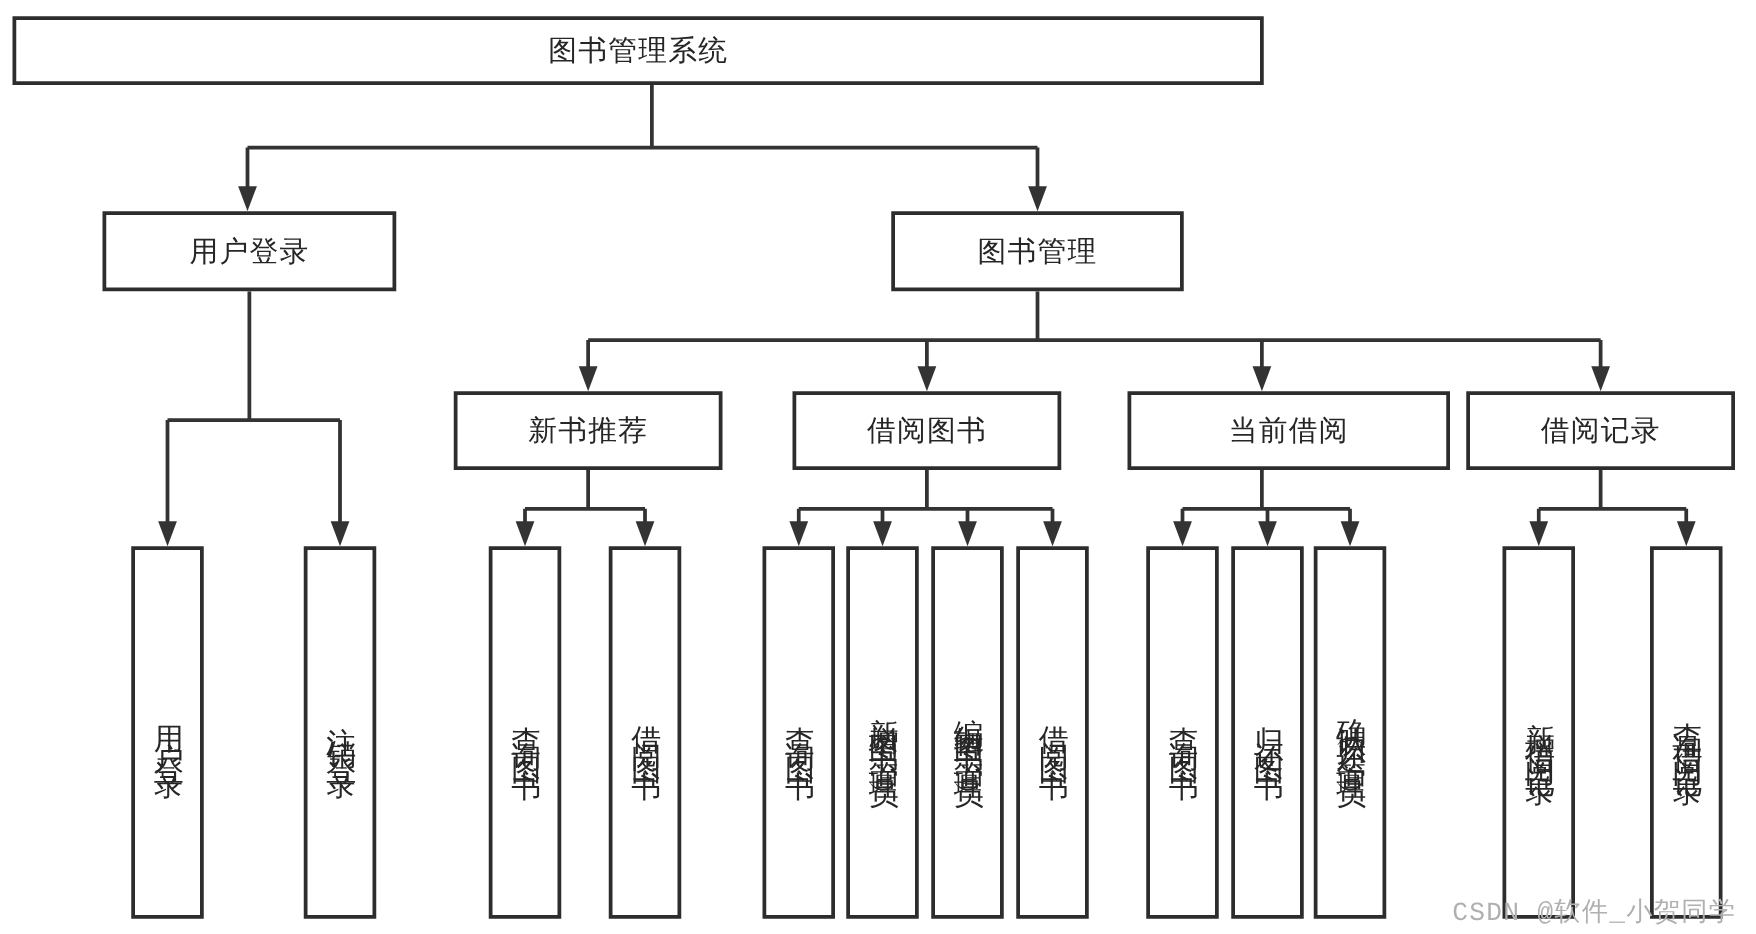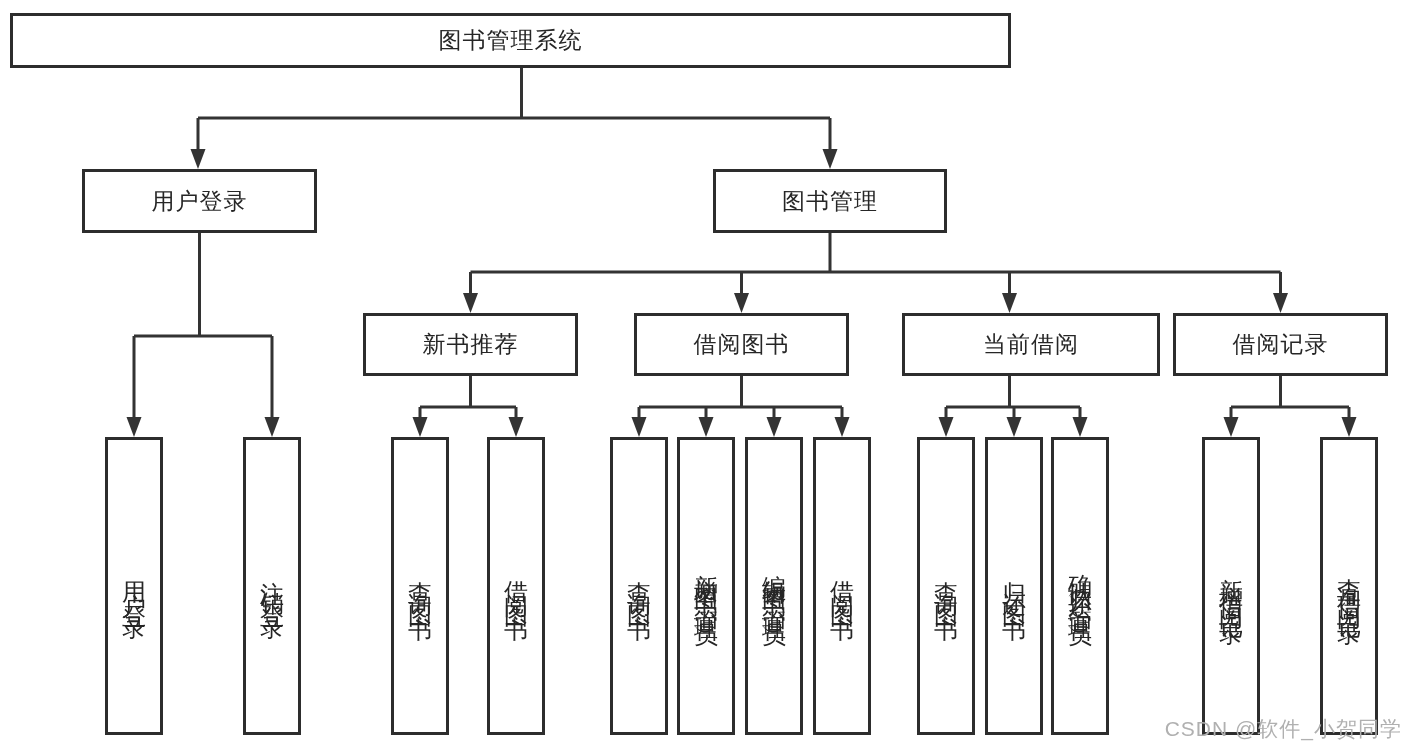--- a/index.html
+++ b/index.html
@@ -24,22 +24,22 @@
   }
   .h-node{font-size:23px;letter-spacing:1px;}
   .v-node span{
     writing-mode:vertical-rl;text-orientation:mixed;
     font-size:24px;line-height:1;display:block;
   }
   .ls4 span{letter-spacing:12px;}
   .ls6 span{letter-spacing:9px;}
   .ls9 span{letter-spacing:7px;}
   .watermark{
-    position:absolute;right:3px;bottom:4px;z-index:5;
-    font-size:21px;color:var(--watermark);letter-spacing:1px;white-space:nowrap;
+    position:absolute;right:16px;bottom:4px;z-index:5;
+    font-size:21px;color:var(--watermark);letter-spacing:1px;white-space:nowrap;font-family:Liberation Mono, monospace;
   }
 </style>
 </head>
 <body>
 
 <div class="canvas">
 
   <svg class="connectors" width="1405" height="747" viewBox="0 0 1405 747" aria-hidden="true">
 
     <path d="M521.5 67 V118 M198 118 H830 M198 118 V160 M830 118 V160"></path>

